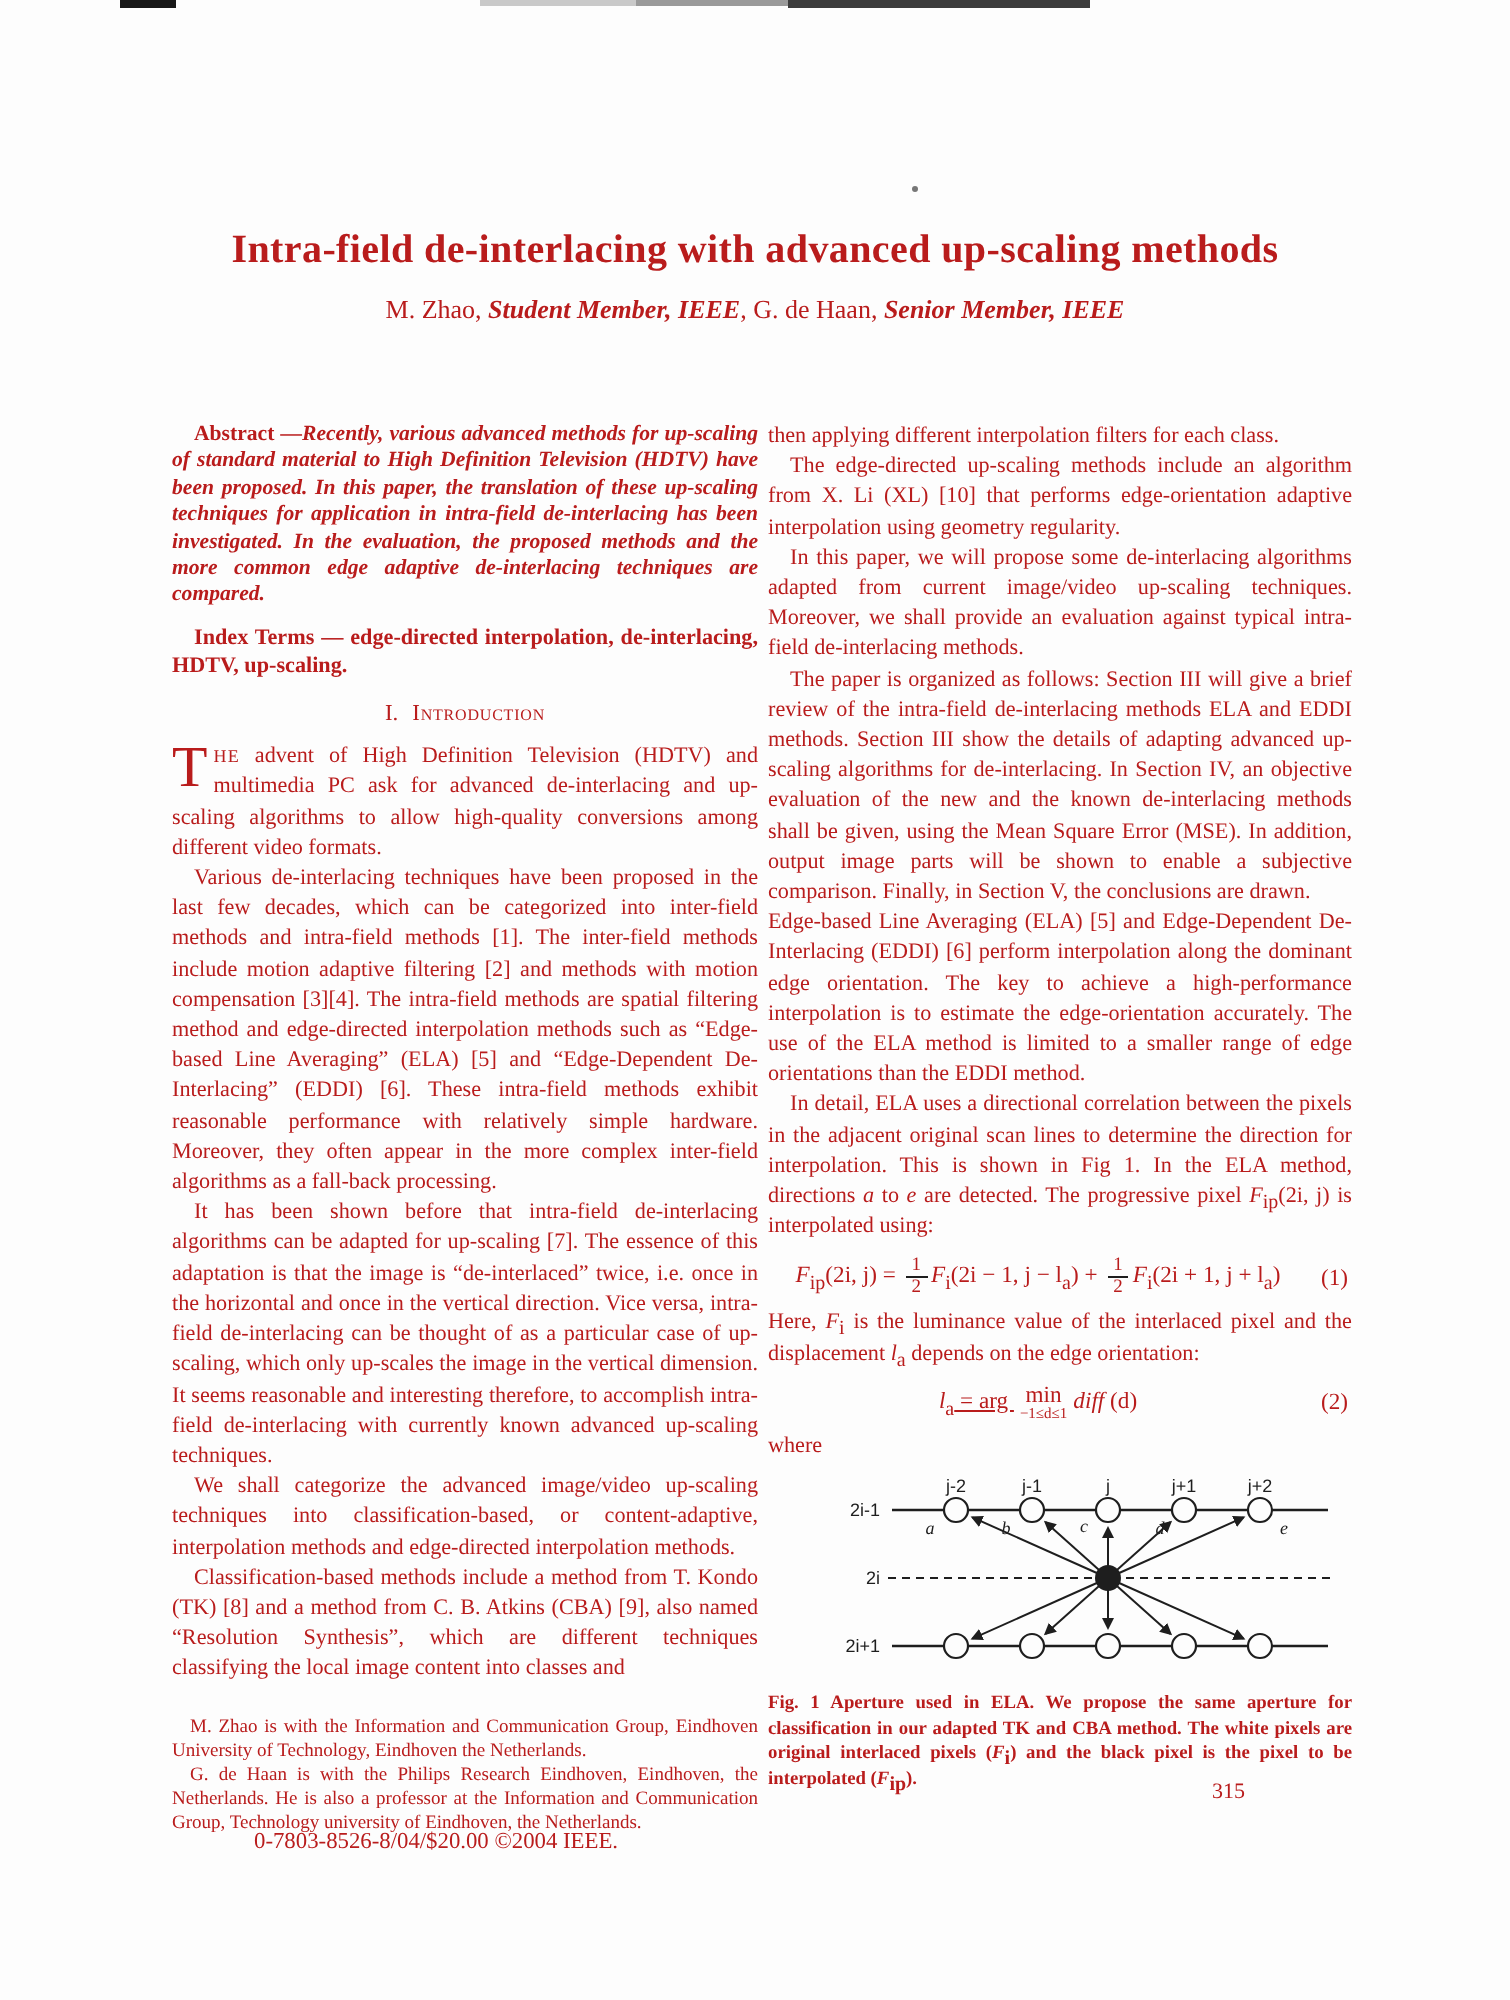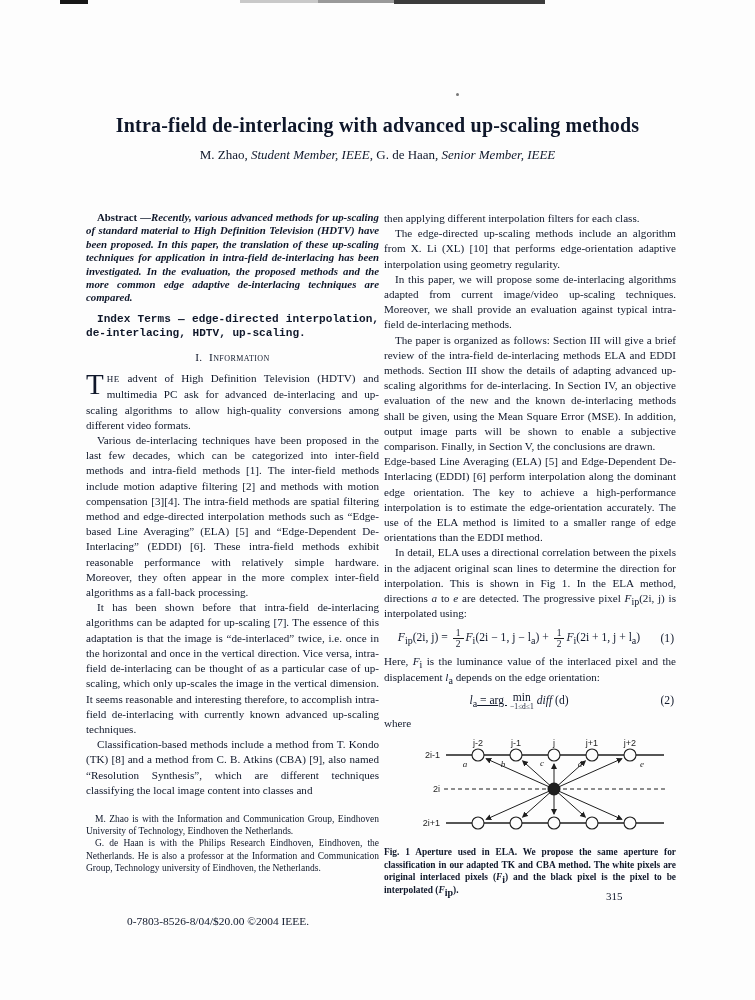--- a/index.html
+++ b/index.html
@@ -1,41 +1,41 @@
 <!DOCTYPE html>
 <html><head>
 <meta charset="utf-8">
 <style>
   html,body { margin:0; padding:0; background:#ffffff; }
   .page {
     position:relative; width:755px; height:1000px; background:#fdfdfd;
-    font-family:"Liberation Serif", serif; color:#0f172a; overflow:hidden;
+    font-family:"Liberation Serif", serif; color:#b91c1c; overflow:hidden;
   }
   .artifact { position:absolute; }
 
   .title {
     position:absolute; left:0; right:0; top:114px; text-align:center;
     font-size:20px; font-weight:bold; letter-spacing:0.2px;
   }
   .authors {
     position:absolute; left:0; right:0; top:147px; text-align:center; font-size:13px;
   }
-  .authors i { font-style:italic; }
+  .authors i { font-style:italic;font-weight:bold; }
 
   .col { position:absolute; top:211px; width:293px; font-size:11.1px; line-height:15.2px; text-align:justify; }
   .col-left  { left:86px;  }
   .col-right { left:384px; width:292px; }
   .col p { margin:0; }
   .indent { text-indent:11px; }
 
   .abstract {
     font-size:10.8px; line-height:13.4px; font-weight:bold; font-style:italic; text-indent:11px;
   }
   .abs-label { font-style:normal; }
-  .index-terms { margin-top:7px !important; font-weight:bold; font-style:normal; line-height:14.6px; text-indent:11px;font-family:Liberation Mono, monospace; }
+  .index-terms { margin-top:7px !important; font-weight:bold; font-style:normal; line-height:14.6px; text-indent:11px; }
 
   .sec-heading { text-align:center; margin:9px 0 6px; font-size:11.4px; }
   .sec-num { margin-right:7px; }
   .sc { font-variant:small-caps; letter-spacing:0.4px; }
 
   .dropcap { float:left; font-size:29px; line-height:25px; margin:1px 3px 0 0; }
   .lead-caps { font-size:9px; letter-spacing:0.6px; }
 
   sub { font-size:10px; line-height:0; }
 
@@ -77,25 +77,26 @@
   <div class="title">Intra-field de-interlacing with advanced up-scaling methods</div>
   <div class="authors">
     <span>M. Zhao, </span><i>Student Member, IEEE</i><span>, G. de Haan, </span><i>Senior Member, IEEE</i>
   </div>
 
   <div class="col col-left">
     <p class="abstract"><span class="abs-label">Abstract</span><span> —</span><span>Recently, various advanced methods for up-scaling of standard material to High Definition Television (HDTV) have been proposed. In this paper, the translation of these up-scaling techniques for application in intra-field de-interlacing has been investigated. In the evaluation, the proposed methods and the more common edge adaptive de-interlacing techniques are compared.</span></p>
 
     <p class="index-terms"><span>Index Terms</span><span> — edge-directed interpolation, de-interlacing, HDTV, up-scaling.</span></p>
 
-    <div class="sec-heading"><span class="sec-num">I.</span><span class="sc">Information</span></div>
+    <div class="sec-heading"><span class="sec-num">I.</span><span class="sc">Introduction</span></div>
 
     <p><span class="dropcap">T</span><span class="lead-caps">HE</span><span> advent of High Definition Television (HDTV) and multimedia PC ask for advanced de-interlacing and up-scaling algorithms to allow high-quality conversions among different video formats.</span></p>
     <p class="indent">Various de-interlacing techniques have been proposed in the last few decades, which can be categorized into inter-field methods and intra-field methods [1]. The inter-field methods include motion adaptive filtering [2] and methods with motion compensation [3][4]. The intra-field methods are spatial filtering method and edge-directed interpolation methods such as “Edge-based Line Averaging” (ELA) [5] and “Edge-Dependent De-Interlacing” (EDDI) [6]. These intra-field methods exhibit reasonable performance with relatively simple hardware. Moreover, they often appear in the more complex inter-field algorithms as a fall-back processing.</p>
     <p class="indent">It has been shown before that intra-field de-interlacing algorithms can be adapted for up-scaling [7]. The essence of this adaptation is that the image is “de-interlaced” twice, i.e. once in the horizontal and once in the vertical direction. Vice versa, intra-field de-interlacing can be thought of as a particular case of up-scaling, which only up-scales the image in the vertical dimension. It seems reasonable and interesting therefore, to accomplish intra-field de-interlacing with currently known advanced up-scaling techniques.</p>
+    <p class="indent">We shall categorize the advanced image/video up-scaling techniques into classification-based, or content-adaptive, interpolation methods and edge-directed interpolation methods.</p>
     <p class="indent">Classification-based methods include a method from T. Kondo (TK) [8] and a method from C. B. Atkins (CBA) [9], also named “Resolution Synthesis”, which are different techniques classifying the local image content into classes and</p>
 
     <div class="footnotes">
       <p>M. Zhao is with the Information and Communication Group, Eindhoven University of Technology, Eindhoven the Netherlands.</p>
       <p>G. de Haan is with the Philips Research Eindhoven, Eindhoven, the Netherlands. He is also a professor at the Information and Communication Group, Technology university of Eindhoven, the Netherlands.</p>
     </div>
   </div>
 
   <div class="col col-right">
     <p>then applying different interpolation filters for each class.</p>

